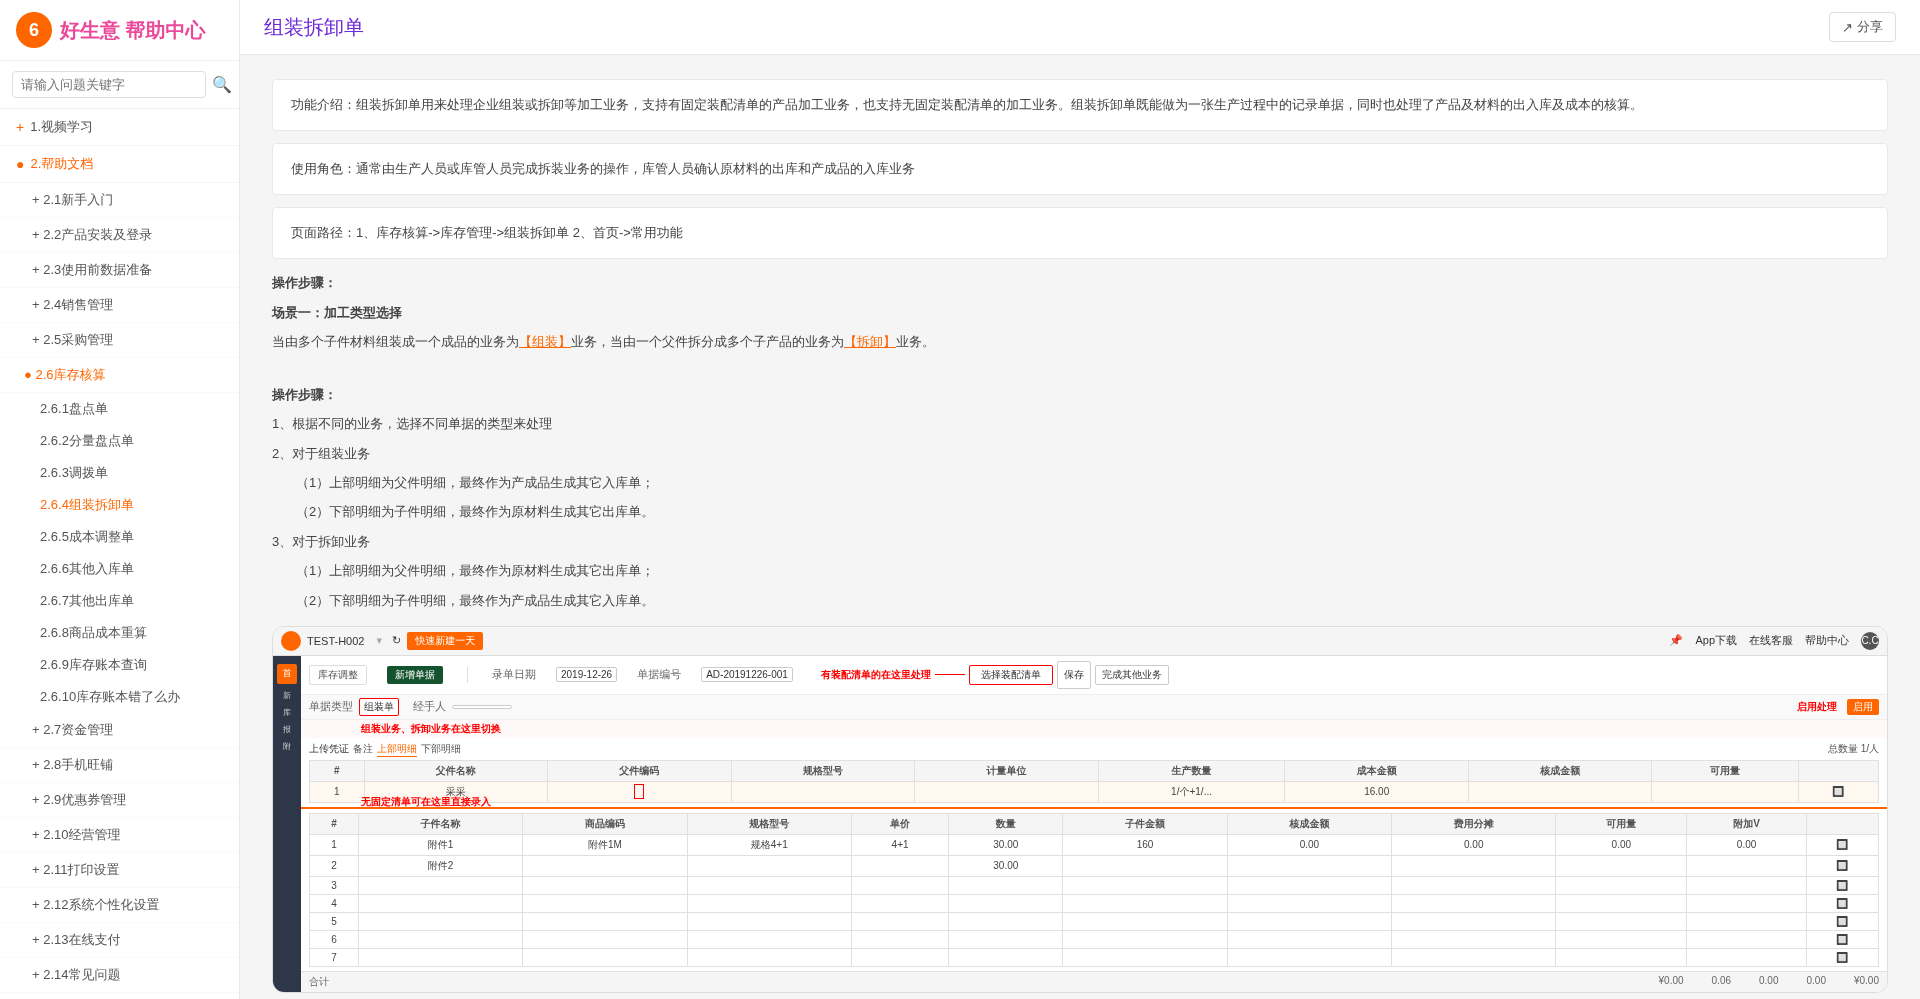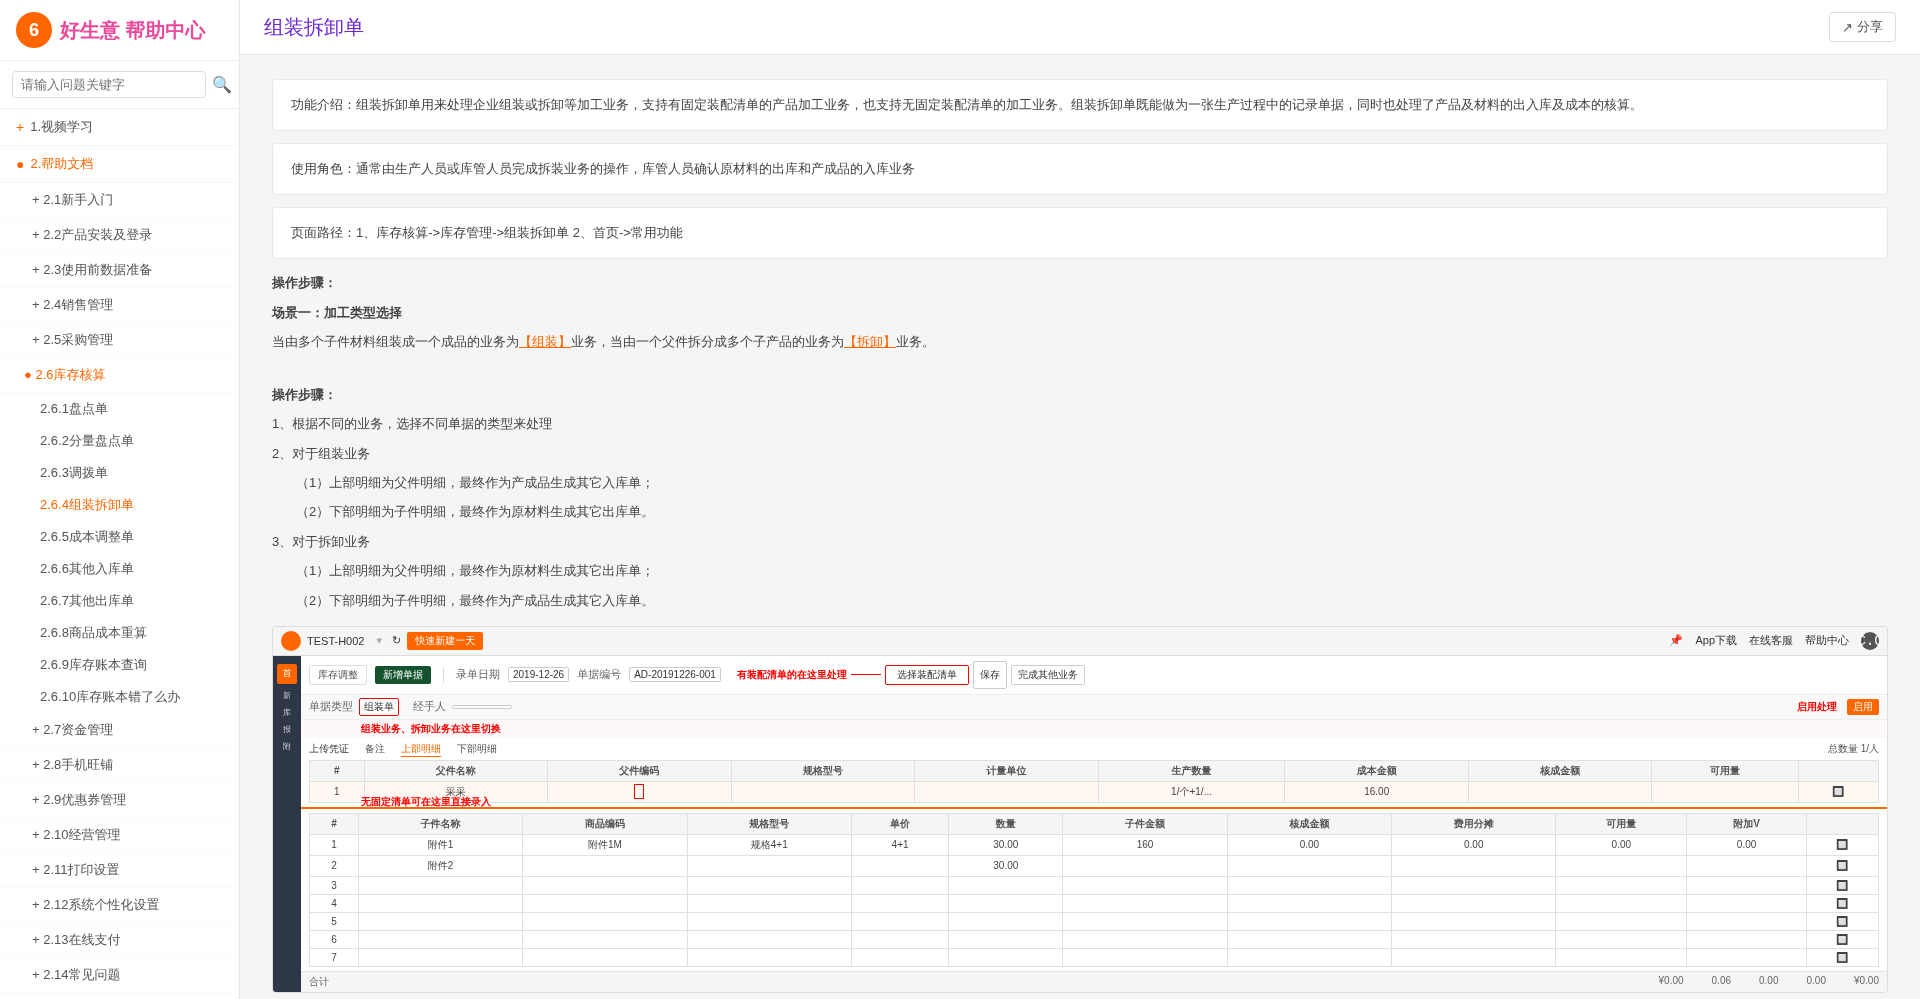--- a/index.html
+++ b/index.html
@@ -164,21 +164,21 @@
       line-height: 1.8;
       color: #444;
     }
     .content-block p { margin-bottom: 6px; }
     .content-block .indent { margin-left: 24px; }
     .highlight-link { color: #f60; text-decoration: underline; }
 
     
     .screenshot-container {
       border: 1px solid #ddd;
-      border-radius: 4px;
+      border-radius: 12px;
       background: #fff;
       overflow: hidden;
       margin-top: 10px;
     }
 
     
     .mock-screenshot {
       background: #e8e8e8;
       width: 100%;
       min-height: 260px;
@@ -194,21 +194,21 @@
       gap: 6px;
       font-size: 11px;
     }
     .mock-logo { width: 20px; height: 20px; background: #f60; border-radius: 50%; display: inline-block; }
     .mock-toolbar {
       background: #fff;
       border-bottom: 1px solid #eee;
       padding: 5px 8px;
       display: flex;
       align-items: center;
-      gap: 8px;
+      gap: 20px;
     }
     .mock-label { color: #666; font-size: 11px; }
     .mock-table {
       width: 100%;
       border-collapse: collapse;
       font-size: 10px;
     }
     .mock-table th {
       background: #f5f5f5;
       border: 1px solid #e0e0e0;
@@ -428,21 +428,21 @@
           <span class="mock-logo"></span>
           <span>TEST-H002</span>
           <span style="margin-left:6px;font-size:11px;color:#aaa;">▾</span>
           <span style="margin-left:4px;">↻</span>
           <span style="background:#f60;color:#fff;padding:2px 8px;border-radius:2px;font-size:10px;">快速新建一天</span>
           <span style="flex:1"></span>
           <span>📌</span>
           <span style="margin-left:6px;">App下载</span>
           <span style="margin-left:6px;">在线客服</span>
           <span style="margin-left:6px;">帮助中心</span>
-          <span style="margin-left:6px;background:#555;color:#fff;border-radius:50%;width:18px;height:18px;display:inline-flex;align-items:center;justify-content:center;font-size:14px;font-family:Liberation Mono, monospace;">C.C</span>
+          <span style="margin-left:6px;background:#555;color:#fff;border-radius:50%;width:18px;height:18px;display:inline-flex;align-items:center;justify-content:center;font-size:10px;">C.C</span>
         </div>
 
         <div style="display:flex;">
           <div style="width:28px;background:#2d3748;min-height:260px;display:flex;flex-direction:column;align-items:center;padding-top:8px;gap:6px;">
             <div style="width:20px;height:20px;background:#f60;border-radius:2px;font-size:9px;color:#fff;display:flex;align-items:center;justify-content:center;">首</div>
             <div style="font-size:8px;color:#ccc;">新</div>
             <div style="font-size:8px;color:#ccc;">库</div>
             <div style="font-size:8px;color:#ccc;">报</div>
             <div style="font-size:8px;color:#ccc;">附</div>
           </div>
@@ -476,21 +476,21 @@
 
               <span style="color:#f00;font-size:10px;font-weight:bold;">启用处理</span>
               <span style="margin-left:4px;background:#f60;color:#fff;padding:1px 6px;border-radius:2px;font-size:10px;">启用</span>
             </div>
 
             <div style="padding:2px 8px 2px 60px;background:#fff8f8;">
               <span style="color:#f00;font-size:10px;font-weight:bold;">组装业务、拆卸业务在这里切换</span>
             </div>
 
             <div style="padding:4px 8px;background:#fff;">
-              <div style="display:flex;align-items:center;gap:16px;margin-bottom:3px;">
+              <div style="display:flex;align-items:center;gap:4px;margin-bottom:3px;">
                 <span style="font-size:10px;color:#333;">上传凭证</span>
                 <span style="font-size:10px;color:#555;">备注</span>
                 <span style="font-size:10px;color:#f60;border-bottom:1px solid #f60;">上部明细</span>
                 <span style="font-size:10px;color:#555;">下部明细</span>
                 <span style="flex:1;"></span>
                 <span style="font-size:10px;color:#555;">总数量 1/人</span>
               </div>
               <table class="mock-table">
                 <thead>
                   <tr>

